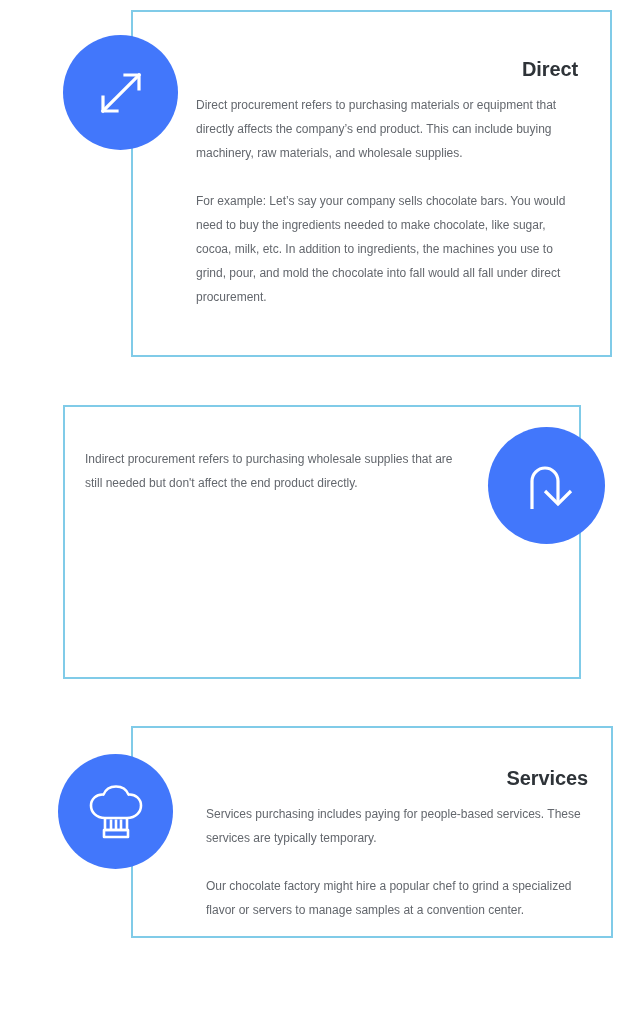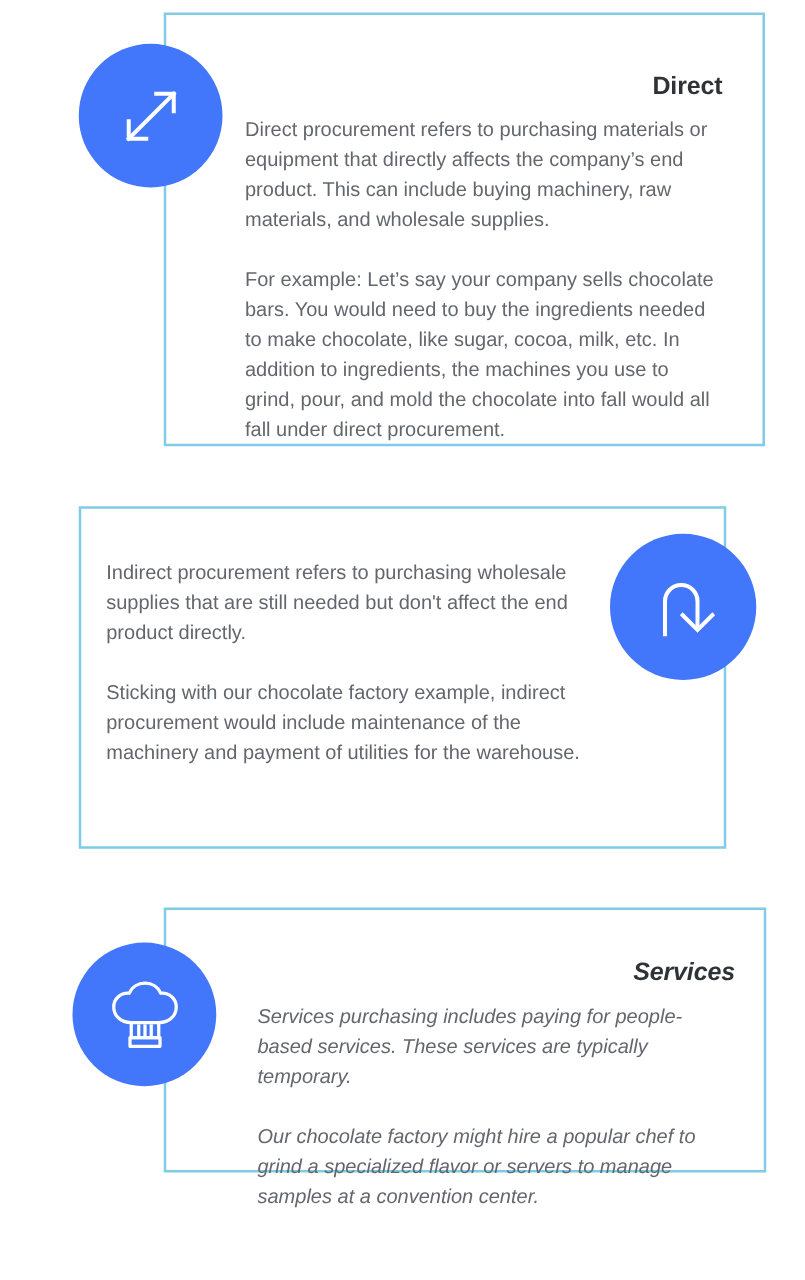--- a/index.html
+++ b/index.html
@@ -52,30 +52,30 @@
   }
   .card-title {
     font-size: 20px;
     font-weight: bold;
     color: #2e3338;
     margin: 0 0 12px 0;
     letter-spacing: -0.1px;
     text-align: right;
   }
   .card-para {
-    font-size: 16px;
+    font-size: 12px;
     line-height: 24px;
     color: #63676d;
     margin: 0;
   }
   .card-para + .card-para { margin-top: 24px; }
 
   #text-direct   { left: 196px; top: 58px;  width: 382px; }
   #text-indirect { left: 85px;  top: 447px; width: 382px; }
-  #text-services { left: 206px; top: 767px; width: 382px; font-style: italic; }
+  #text-services { left: 206px; top: 767px; width: 382px; }
 </style>
 </head>
 <body>
 
 <div class="card" id="card-direct"></div>
 
 <div class="icon-badge" id="icon-direct">
   <svg width="62" height="62" viewBox="0 0 62 62" fill="none" stroke="#ffffff" stroke-width="3.2" stroke-linecap="square" stroke-linejoin="miter">
     <line x1="13" y1="49" x2="49" y2="13"></line>
     <polyline points="35,13 49,13 49,27"></polyline>
@@ -93,21 +93,20 @@
 
 <div class="icon-badge" id="icon-indirect">
   <svg width="62" height="62" viewBox="0 0 62 62" fill="none" stroke="#ffffff" stroke-width="3.2" stroke-linecap="butt" stroke-linejoin="miter">
     <path d="M16 54 L16 26 A13 13 0 0 1 42 26 L42 48"></path>
     <polyline points="29,36 42,49 55,36"></polyline>
   </svg>
 </div>
 
 <div class="card-text" id="text-indirect">
   <p class="card-para">Indirect procurement refers to purchasing wholesale supplies that are still needed but don't affect the end product directly.</p>
-  <p class="card-para">Sticking with our chocolate factory example, indirect procurement would include maintenance of the machinery and payment of utilities for the warehouse.</p>
 </div>
 
 <div class="card" id="card-services"></div>
 
 <div class="icon-badge" id="icon-services">
   <svg width="64" height="64" viewBox="0 0 64 64" fill="none" stroke="#ffffff" stroke-width="2.6" stroke-linecap="butt" stroke-linejoin="round">
     <path d="M21 38 C12 38 7 32 7 25.5 C7 19 12.5 14 19.5 14.6 C21.5 9.5 26.4 6.5 32 6.5 C37.6 6.5 42.5 9.5 44.5 14.6 C51.5 14 57 19 57 25.5 C57 32 52 38 43 38 Z"></path>
     <path d="M21 38 L21 50 L43 50 L43 38"></path>
     <rect x="20" y="50" width="24" height="7"></rect>
     <line x1="27" y1="39.5" x2="27" y2="50"></line>

